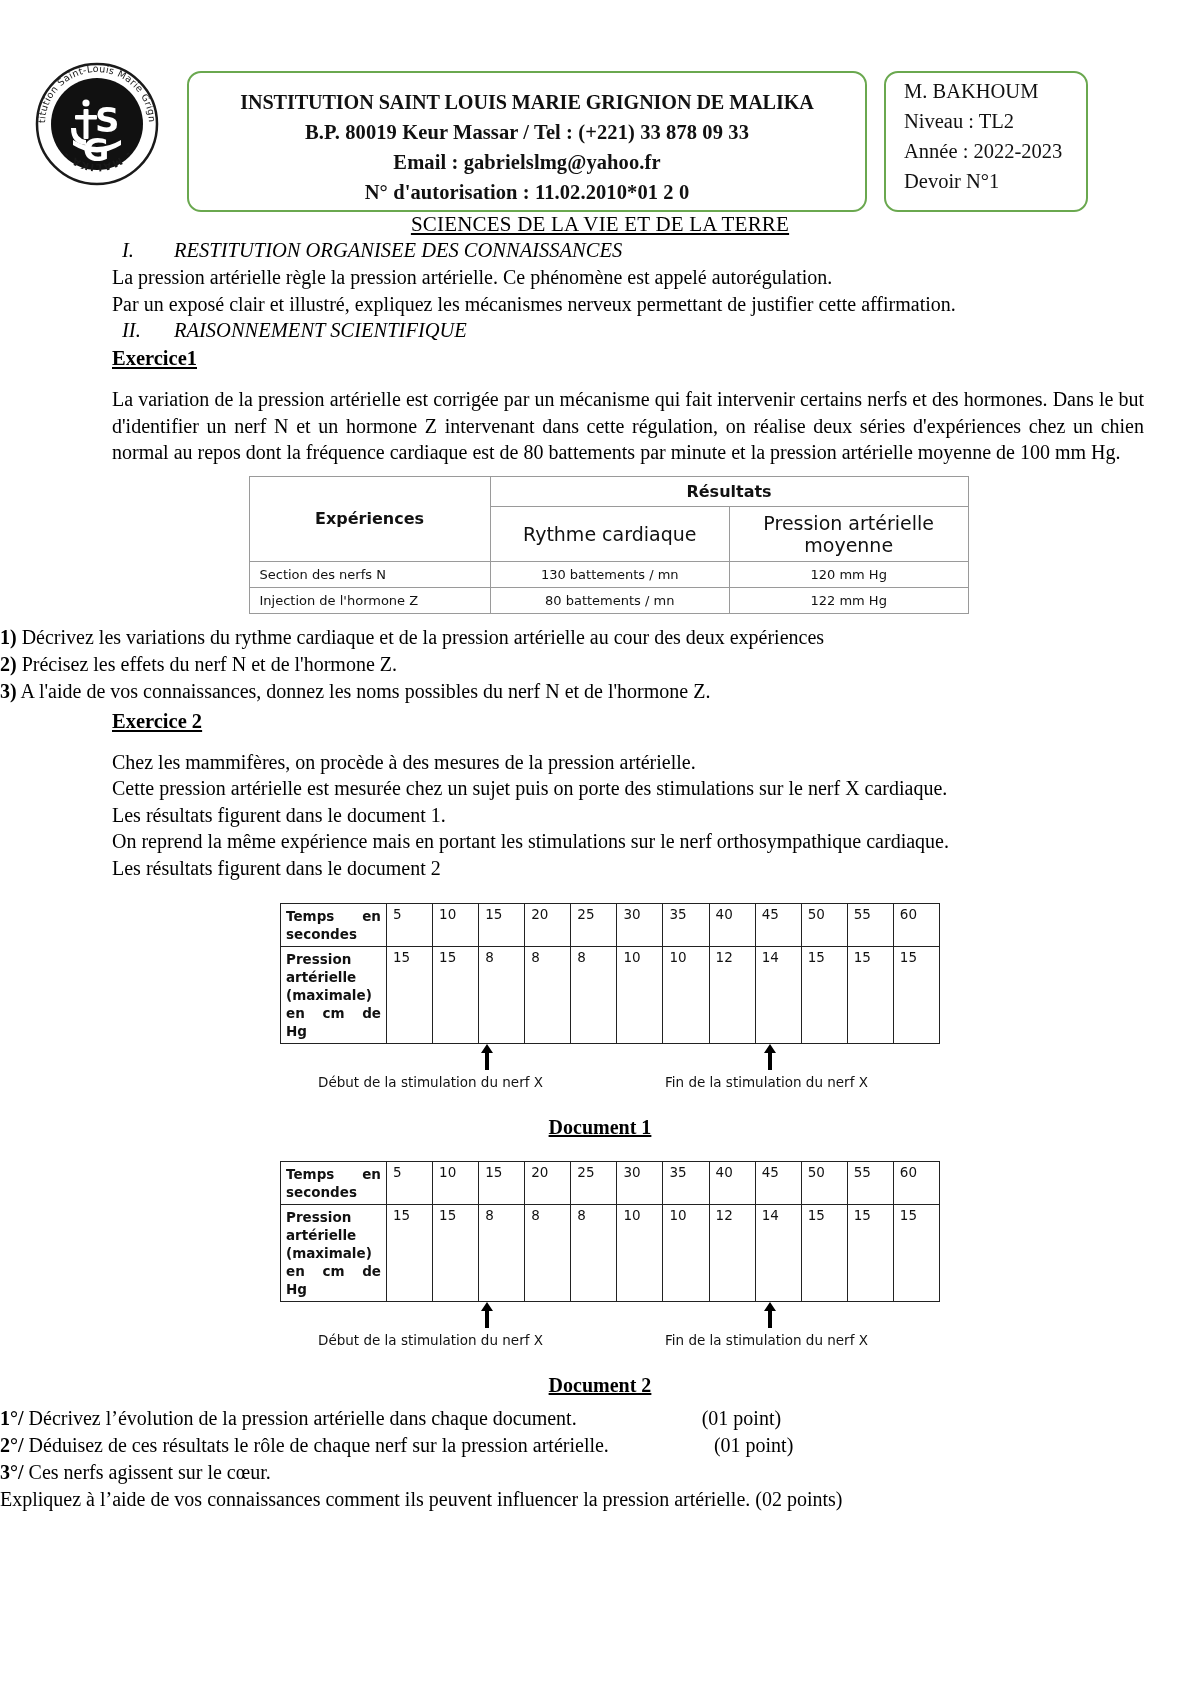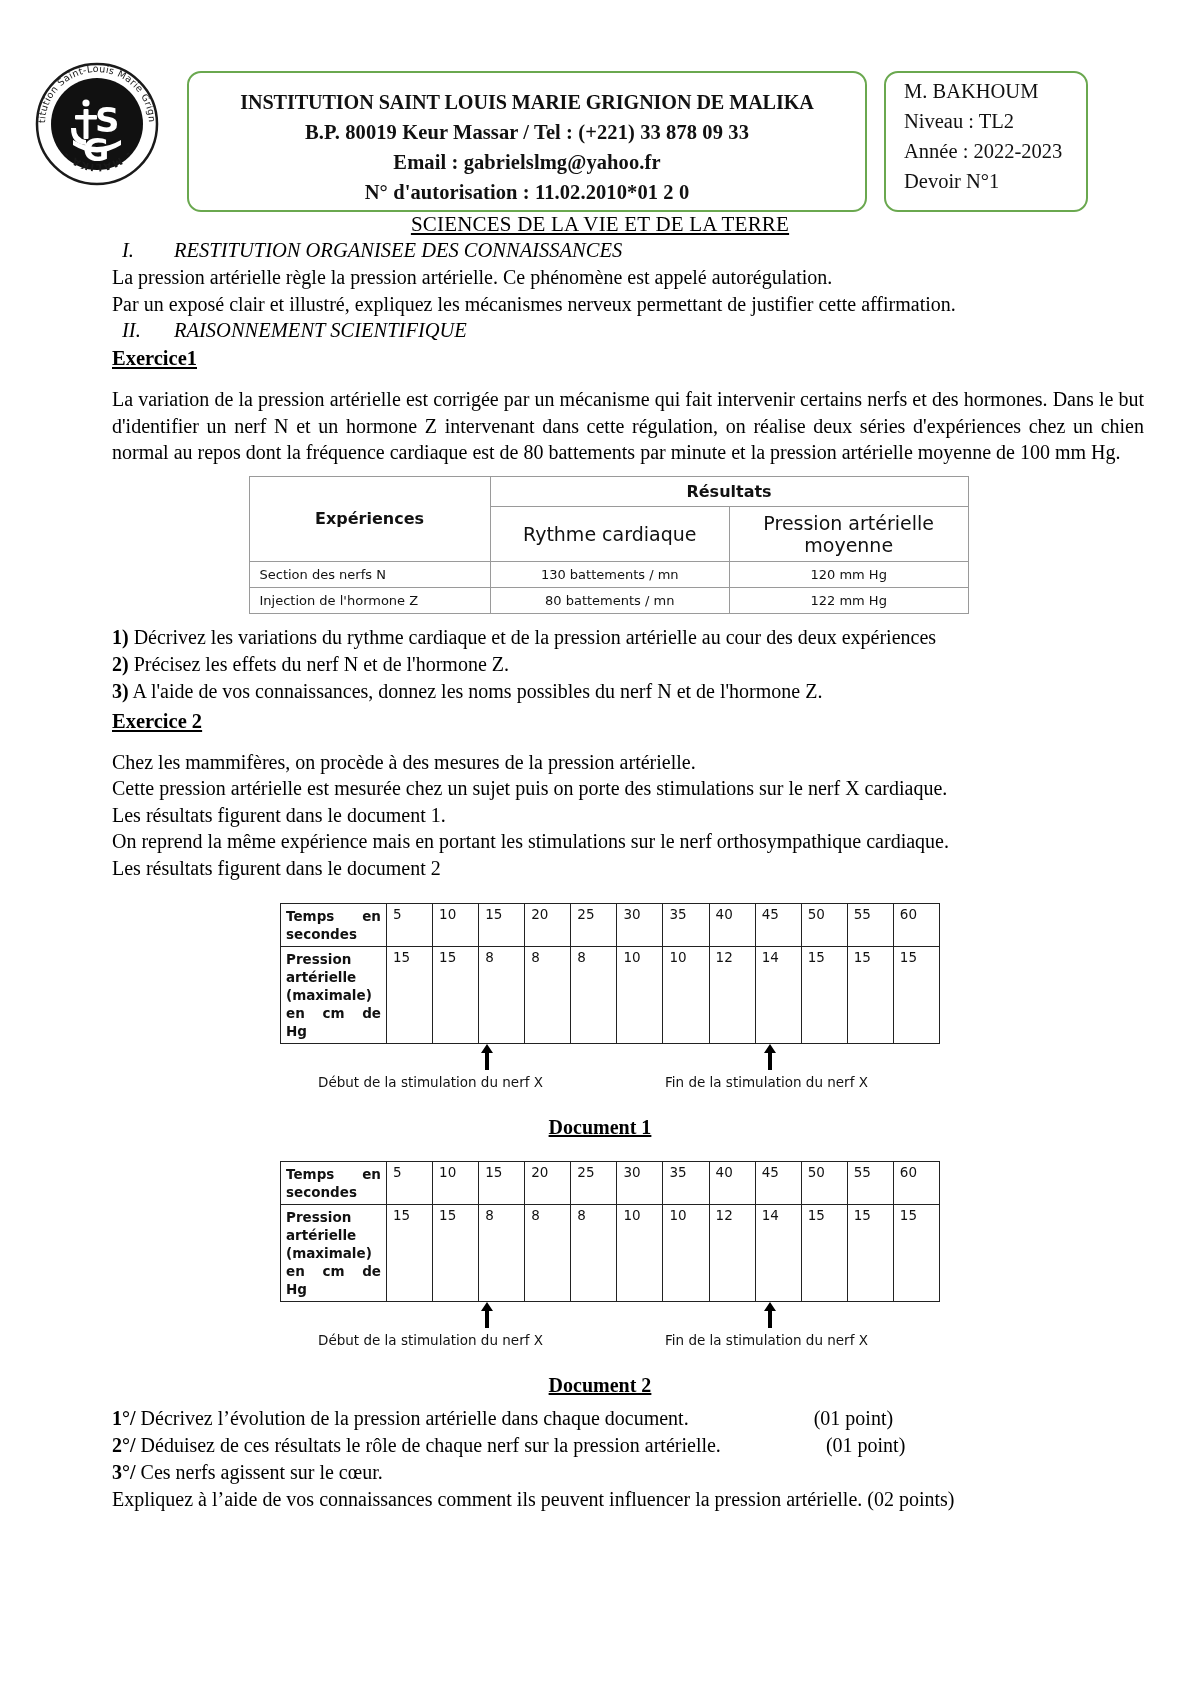--- a/index.html
+++ b/index.html
@@ -51,21 +51,21 @@
   p.body{
     margin:0;font-size:20px;line-height:26.5px;
     padding:0 56px 0 112px;
   }
   p.body.just{text-align:justify;}
   .exo{
     font-size:20.5px;font-weight:bold;text-decoration:underline;
     padding-left:112px;margin:5px 0 2px 0;
   }
   .spacer{height:14px;}
-  .qline{font-size:20px;line-height:27px;padding-left:112px;}
+  .qline{font-size:20px;line-height:27px;}
   .qline b{font-weight:bold;}
   .pts{display:inline-block;}
 
   
   .tbl1-wrap{margin:10px 16px 0 0;display:flex;justify-content:center;padding-left:33px;}
   table.t1{
     border-collapse:collapse;font-family:"DejaVu Sans",sans-serif;
     font-size:15.5px;width:720px;
   }
   table.t1 td,table.t1 th{

